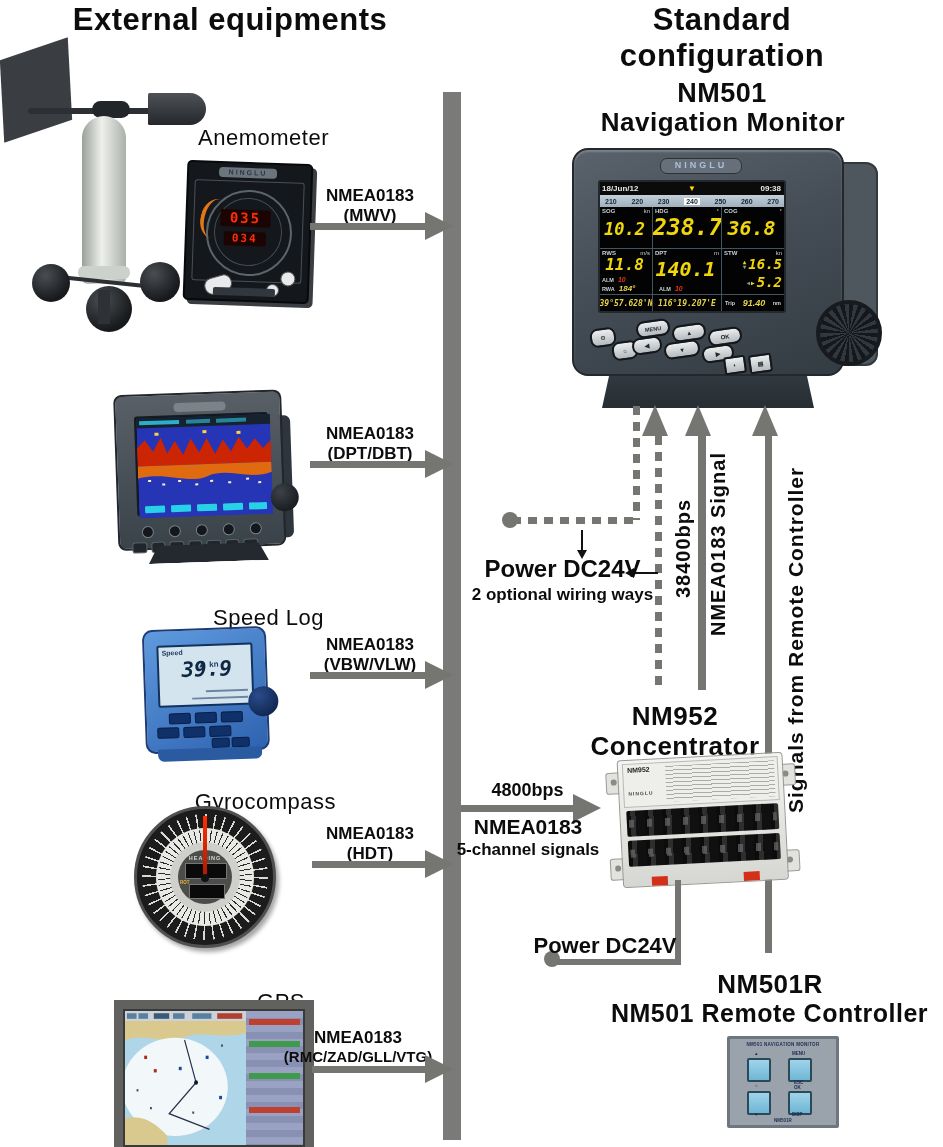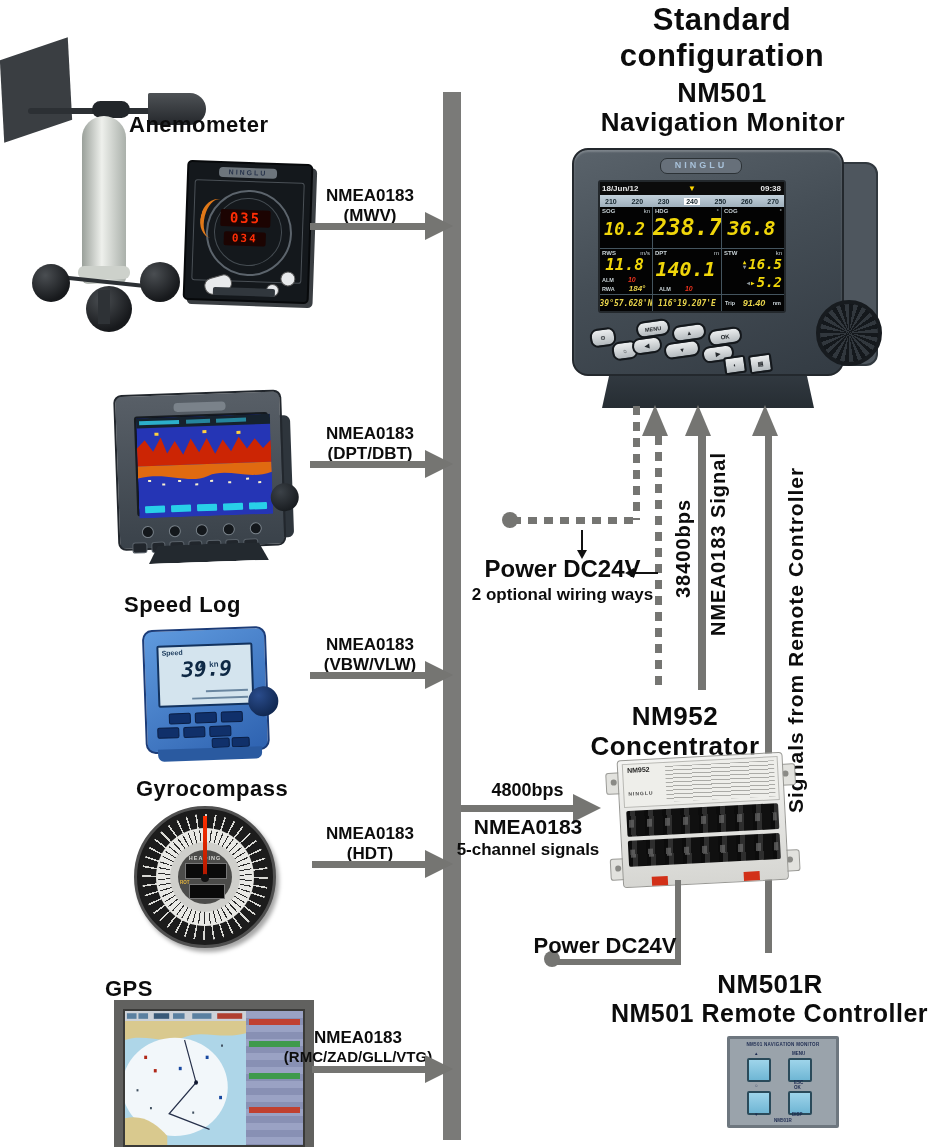--- a/index.html
+++ b/index.html
@@ -1,21 +1,21 @@
 <!DOCTYPE html>
 <html><head>
 <meta charset="utf-8">
 <style>
   html,body{margin:0;padding:0;background:#fff;}
   .canvas{position:relative;width:943px;height:1147px;background:#fff;overflow:hidden;
           font-family:"Liberation Sans",sans-serif;color:#111;}
 
   
   .main-title{position:absolute;font-size:31px;font-weight:bold;letter-spacing:.5px;text-align:center;color:#0c0c0c;}
-  .dev-label{position:absolute;font-size:22px;font-weight:bold;text-align:left;color:#0c0c0c;letter-spacing:.5px;}
+  .dev-label{position:absolute;font-size:22px;font-weight:normal;text-align:right;color:#0c0c0c;letter-spacing:.5px;margin-top:13px;}
   .big-label{position:absolute;font-size:26px;font-weight:bold;text-align:center;color:#0c0c0c;letter-spacing:.5px;line-height:1.15;}
   .alabel{position:absolute;text-align:center;font-weight:bold;font-size:17px;color:#0c0c0c;line-height:1.18;}
   .alabel .sm{font-size:15px;text-align:center;}
 
   
   .bus{position:absolute;left:443px;top:92px;width:18px;height:1048px;background:#7a7a78;}
   .hline{position:absolute;height:7px;background:#757572;}
   .hhead{position:absolute;width:0;height:0;border-top:14px solid transparent;border-bottom:14px solid transparent;border-left:28px solid #757572;}
   .vline{position:absolute;background:#757572;}
   .vdash{position:absolute;width:7px;background:repeating-linear-gradient(180deg,#757572 0 9px,transparent 9px 16px);}
@@ -147,21 +147,21 @@
   .val{position:absolute;left:0;right:3px;text-align:center;color:#f0d60a;font-weight:bold;font-style:italic;
        font-family:"DejaVu Sans Mono",monospace;line-height:1;}
   .c-sog .val{top:14px;font-size:17px;}
   .c-hdg .val{top:9px;font-size:23px;}
   .c-cog .val{top:11px;font-size:20px;}
   .c-rws .val{top:8px;font-size:16px;}
   .c-dpt .val{top:10px;font-size:20px;}
   .mini{font-size:5.5px;color:#c8d2d6;font-weight:bold;}
   .redv{font-size:7px;color:#e8321e;font-weight:bold;font-style:italic;}
   .ylwv{font-size:8px;color:#e8d44c;font-weight:bold;font-style:italic;}
-  .inforow{position:absolute;left:2px;display:flex;gap:14px;align-items:center;}
+  .inforow{position:absolute;left:2px;display:flex;gap:4px;align-items:center;}
   .stw-col{position:absolute;right:2px;top:7px;display:flex;flex-direction:column;align-items:flex-end;gap:2px;}
   .stw-row{display:flex;align-items:center;gap:2px;color:#f0d60a;font-weight:bold;font-style:italic;
            font-family:"DejaVu Sans Mono",monospace;font-size:14px;}
   .tris{display:flex;flex-direction:column;font-size:6px;line-height:5px;font-style:normal;}
   .tri-y{color:#f0d60a;}.tri-g{color:#8a949a;}
   .lr{display:flex;font-size:6px;font-style:normal;gap:1px;}
   .coord{display:flex;align-items:center;justify-content:center;color:#e8d44c;font-weight:bold;font-style:italic;
          font-family:"DejaVu Sans Mono",monospace;font-size:8px;}
   .tripcell{display:flex;align-items:center;justify-content:space-between;padding:0 3px;}
   .btn{position:absolute;background:linear-gradient(#eceeef,#b4babe);border:2px solid #14181c;border-radius:8px;
@@ -190,20 +190,21 @@
   .rc .title{position:absolute;left:0;right:0;top:3px;text-align:center;font-size:4.5px;font-weight:bold;color:#1c2a50;letter-spacing:.3px;}
   .rc .b{position:absolute;width:20px;height:20px;background:linear-gradient(#9ed4ea,#6fb6d4);border:2px solid #2a4a5a;border-radius:2px;}
   .rc .s{position:absolute;font-size:4.5px;font-weight:bold;color:#1c2a50;}
   .rc .model{position:absolute;left:0;right:0;bottom:2px;text-align:center;font-size:4.5px;font-weight:bold;color:#1c2a50;}
 </style>
 </head>
 <body>
 
 <div class="canvas">
 
+  <div class="main-title" style="left:55px;top:2px;width:350px;">External equipments</div>
   <div class="main-title" style="left:547px;top:2px;width:350px;">Standard configuration</div>
 
   <div class="bus"></div>
 
   <div class="anemo">
     <div class="vane"></div>
     <div class="rod"></div>
     <div class="nose"></div>
     <div class="hub"></div>
     <div class="pole"></div>

